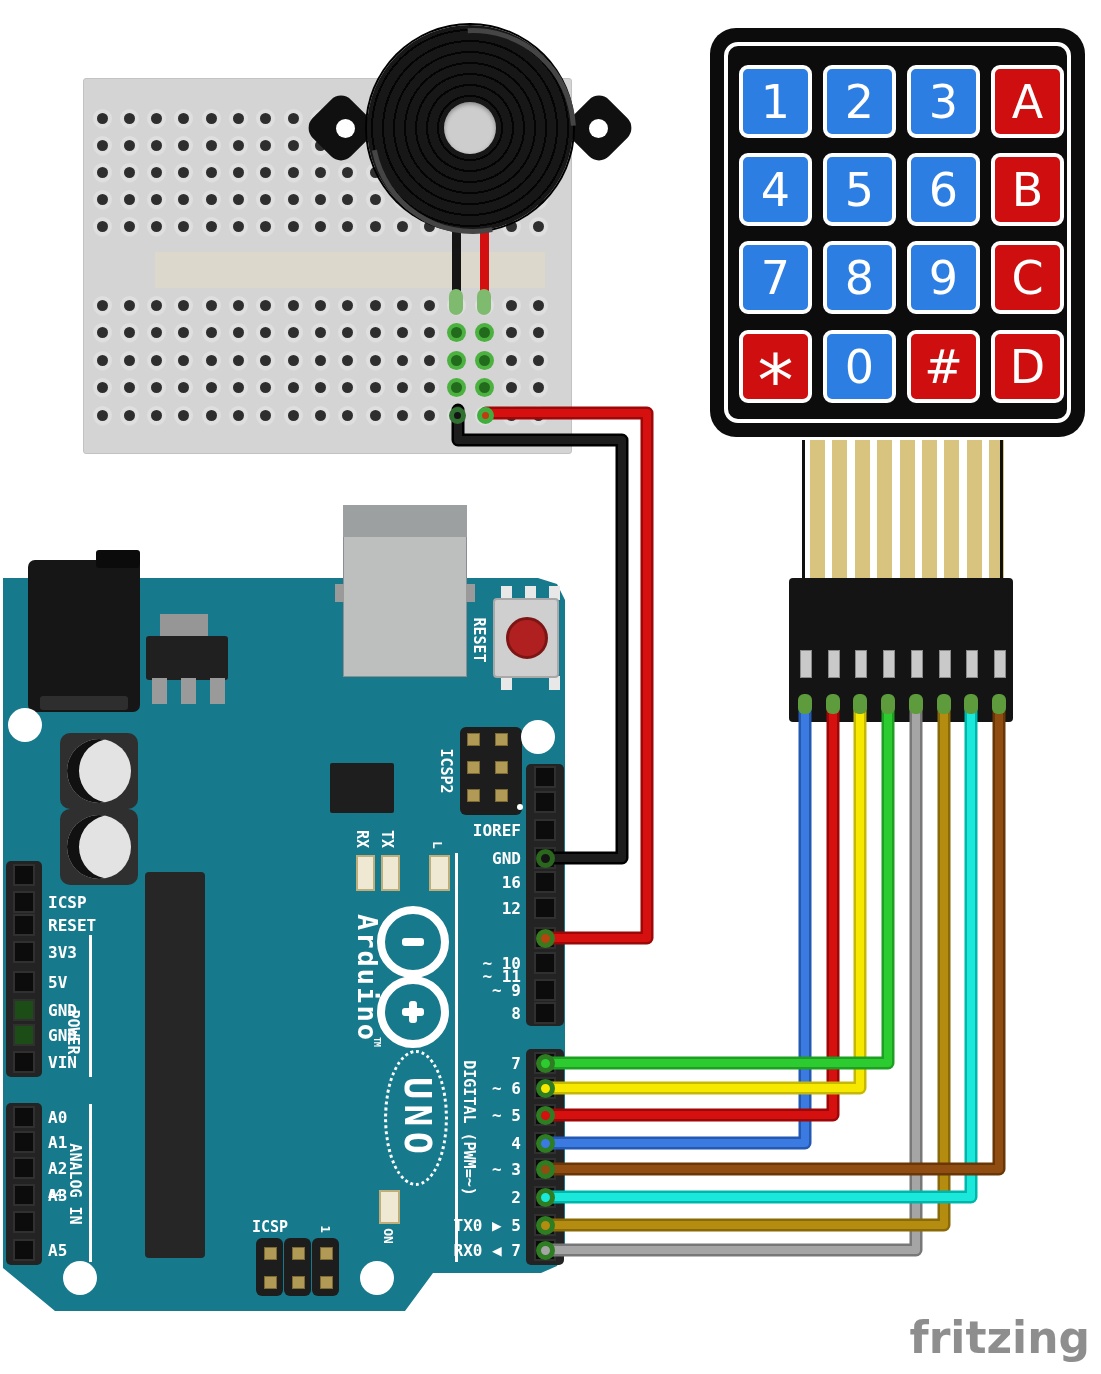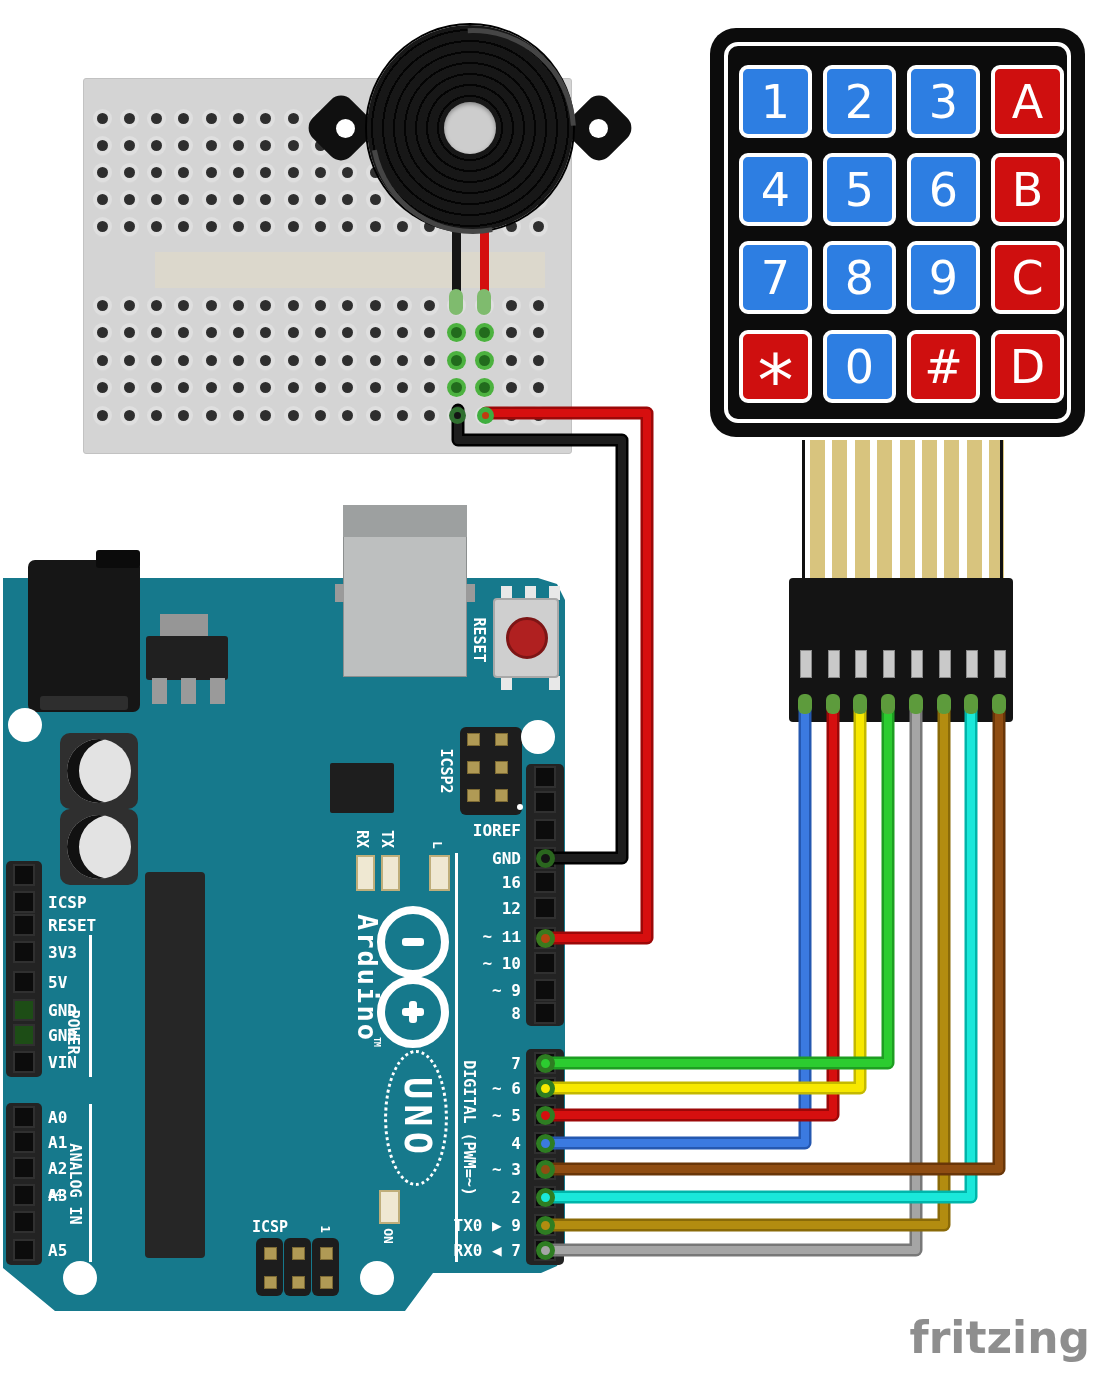--- a/index.html
+++ b/index.html
@@ -373,31 +373,31 @@
 <span class="abs silk rlab" style="left:73px;top:1032px;font-size:15px;">POWER</span>
 <span class="abs silk rlab" style="left:75px;top:1184px;font-size:15px;">ANALOG IN</span>
 <span class="abs silk llab" style="left:252px;top:1227px;font-size:15px;">ICSP</span>
 <span class="abs silk rlab" style="left:325px;top:1229px;font-size:12px;">1</span>
 <span class="abs silk rlab" style="left:388px;top:1236px;font-size:13px;">ON</span>
 <div class="abs" id="pin-labels">
     <span class="abs silk plab" style="left: 521px; top: 830px; font-size: 16px;">IOREF</span>
     <span class="abs silk plab" style="left: 521px; top: 858px; font-size: 16px;">GND</span>
     <span class="abs silk plab" style="left: 521px; top: 882px; font-size: 16px;">16</span>
     <span class="abs silk plab" style="left: 521px; top: 908px; font-size: 16px;">12</span>
-    <span class="abs silk plab" style="left: 521px; top: 938px; font-size: 16px; font-family: Liberation Mono, monospace;">~ 11</span>
+    <span class="abs silk plab" style="left: 521px; top: 976px; font-size: 16px;">~ 11</span>
     <span class="abs silk plab" style="left: 521px; top: 963px; font-size: 16px;">~ 10</span>
     <span class="abs silk plab" style="left: 521px; top: 990px; font-size: 16px;">~ 9</span>
     <span class="abs silk plab" style="left: 521px; top: 1013px; font-size: 16px;">8</span>
     <span class="abs silk plab" style="left: 521px; top: 1063px; font-size: 16px;">7</span>
     <span class="abs silk plab" style="left: 521px; top: 1088px; font-size: 16px;">~ 6</span>
     <span class="abs silk plab" style="left: 521px; top: 1115px; font-size: 16px;">~ 5</span>
     <span class="abs silk plab" style="left: 521px; top: 1143px; font-size: 16px;">4</span>
     <span class="abs silk plab" style="left: 521px; top: 1169px; font-size: 16px;">~ 3</span>
     <span class="abs silk plab" style="left: 521px; top: 1197px; font-size: 16px;">2</span>
-    <span class="abs silk plab" style="left: 521px; top: 1225px; font-size: 16px;">TX0 ▶ 9</span>
+    <span class="abs silk plab" style="left: 521px; top: 1225px; font-size: 16px;">TX0 ▶ 5</span>
     <span class="abs silk plab" style="left: 521px; top: 1250px; font-size: 16px;">RX0 ◀ 7</span>
     <span class="abs silk llab" style="left: 48px; top: 902px; font-size: 16px;">ICSP</span>
     <span class="abs silk llab" style="left: 48px; top: 925px; font-size: 16px;">RESET</span>
     <span class="abs silk llab" style="left: 48px; top: 952px; font-size: 16px;">3V3</span>
     <span class="abs silk llab" style="left: 48px; top: 982px; font-size: 16px;">5V</span>
     <span class="abs silk llab" style="left: 48px; top: 1010px; font-size: 16px;">GND</span>
     <span class="abs silk llab" style="left: 48px; top: 1035px; font-size: 16px;">GND</span>
     <span class="abs silk llab" style="left: 48px; top: 1062px; font-size: 16px;">VIN</span>
     <span class="abs silk llab" style="left: 48px; top: 1117px; font-size: 16px;">A0</span>
     <span class="abs silk llab" style="left: 48px; top: 1142px; font-size: 16px;">A1</span>

